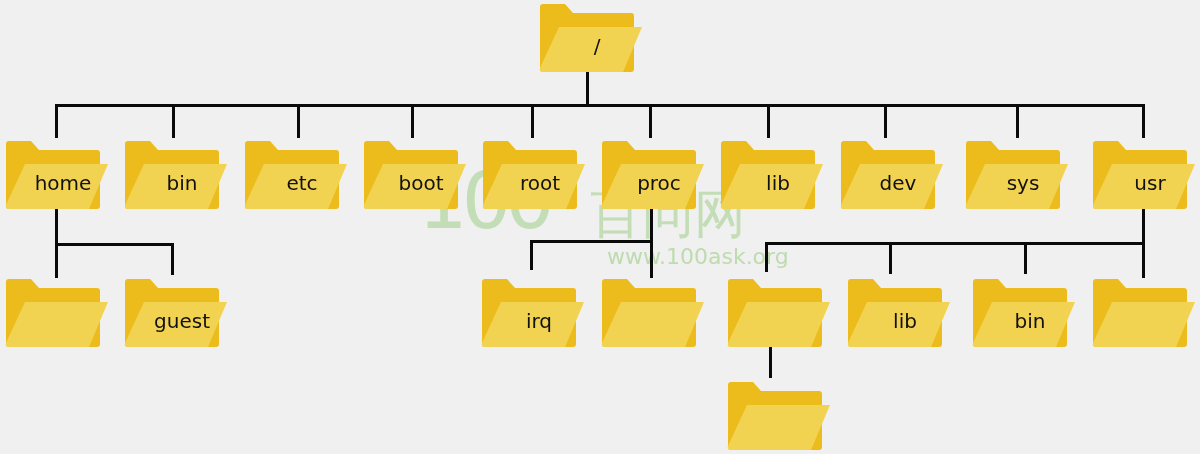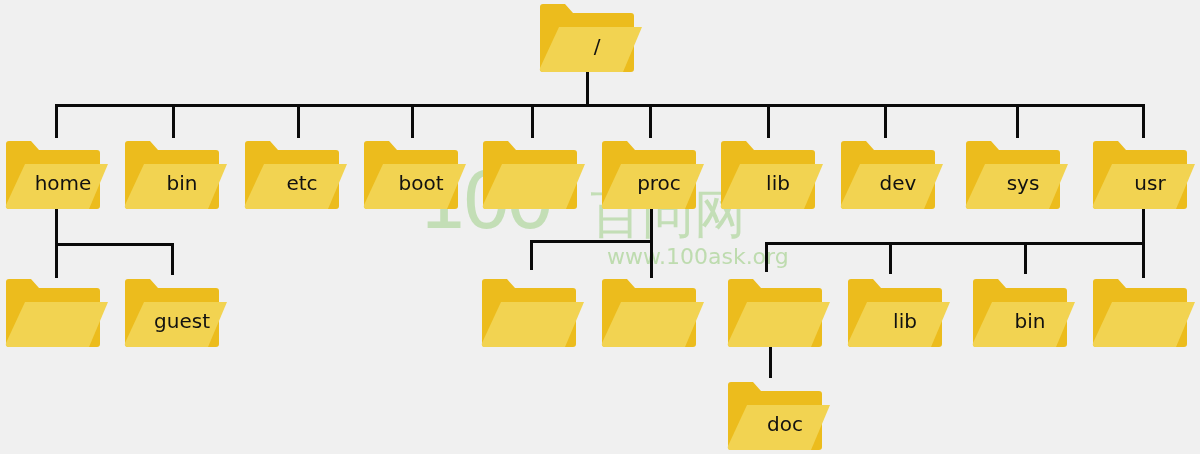--- a/index.html
+++ b/index.html
@@ -86,20 +86,21 @@
 <div class="folder" style="left:361px;top:140px;">
   <svg viewBox="0 0 106 70">
       <use href="#folder-shape"></use>
     </svg>
   <div class="label">boot</div>
 </div>
 <div class="folder" style="left:480px;top:140px;">
   <svg viewBox="0 0 106 70">
       <use href="#folder-shape"></use>
     </svg>
+  <div class="label">root</div>
 </div>
 <div class="folder" style="left:599px;top:140px;">
   <svg viewBox="0 0 106 70">
       <use href="#folder-shape"></use>
     </svg>
   <div class="label">proc</div>
 </div>
 <div class="folder" style="left:718px;top:140px;">
   <svg viewBox="0 0 106 70">
       <use href="#folder-shape"></use>
@@ -133,20 +134,21 @@
 <div class="folder" style="left:122px;top:278px;">
   <svg viewBox="0 0 106 70">
       <use href="#folder-shape"></use>
     </svg>
   <div class="label">guest</div>
 </div>
 <div class="folder" style="left:479px;top:278px;">
   <svg viewBox="0 0 106 70">
       <use href="#folder-shape"></use>
     </svg>
+  <div class="label">irq</div>
 </div>
 <div class="folder" style="left:599px;top:278px;">
   <svg viewBox="0 0 106 70">
       <use href="#folder-shape"></use>
     </svg>
 </div>
 <div class="folder" style="left:725px;top:278px;">
   <svg viewBox="0 0 106 70">
       <use href="#folder-shape"></use>
     </svg>
@@ -166,14 +168,13 @@
 <div class="folder" style="left:1090px;top:278px;">
   <svg viewBox="0 0 106 70">
       <use href="#folder-shape"></use>
     </svg>
 </div>
 
 <div class="folder" style="left:725px;top:381px;">
   <svg viewBox="0 0 106 70">
       <use href="#folder-shape"></use>
     </svg>
-  <div class="label">doc</div>
 </div>
 
 </body></html>

